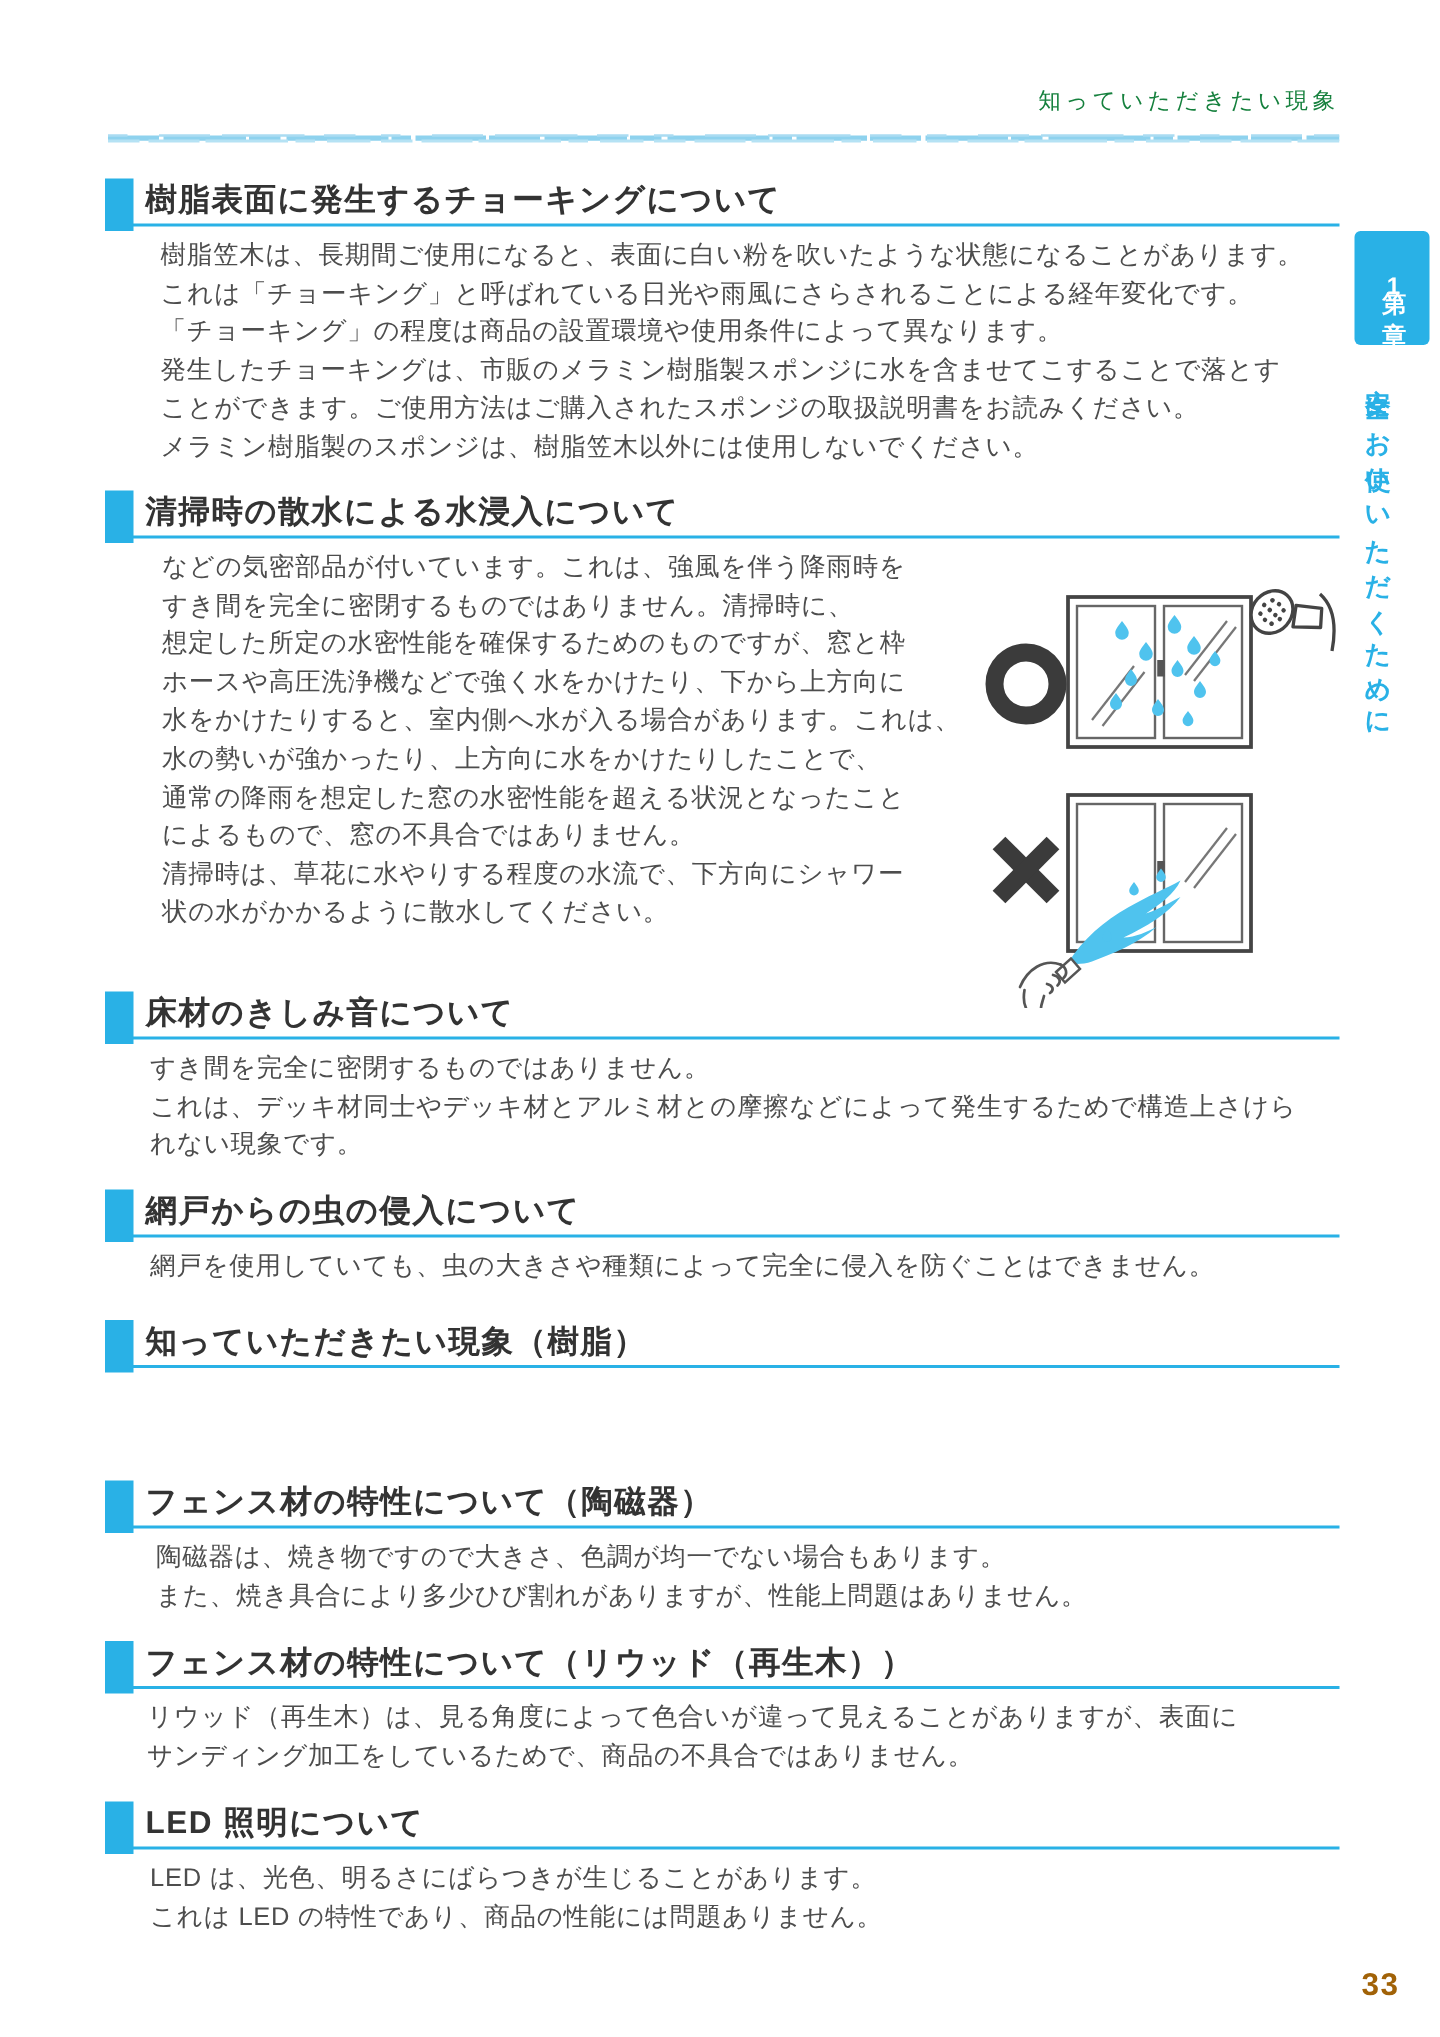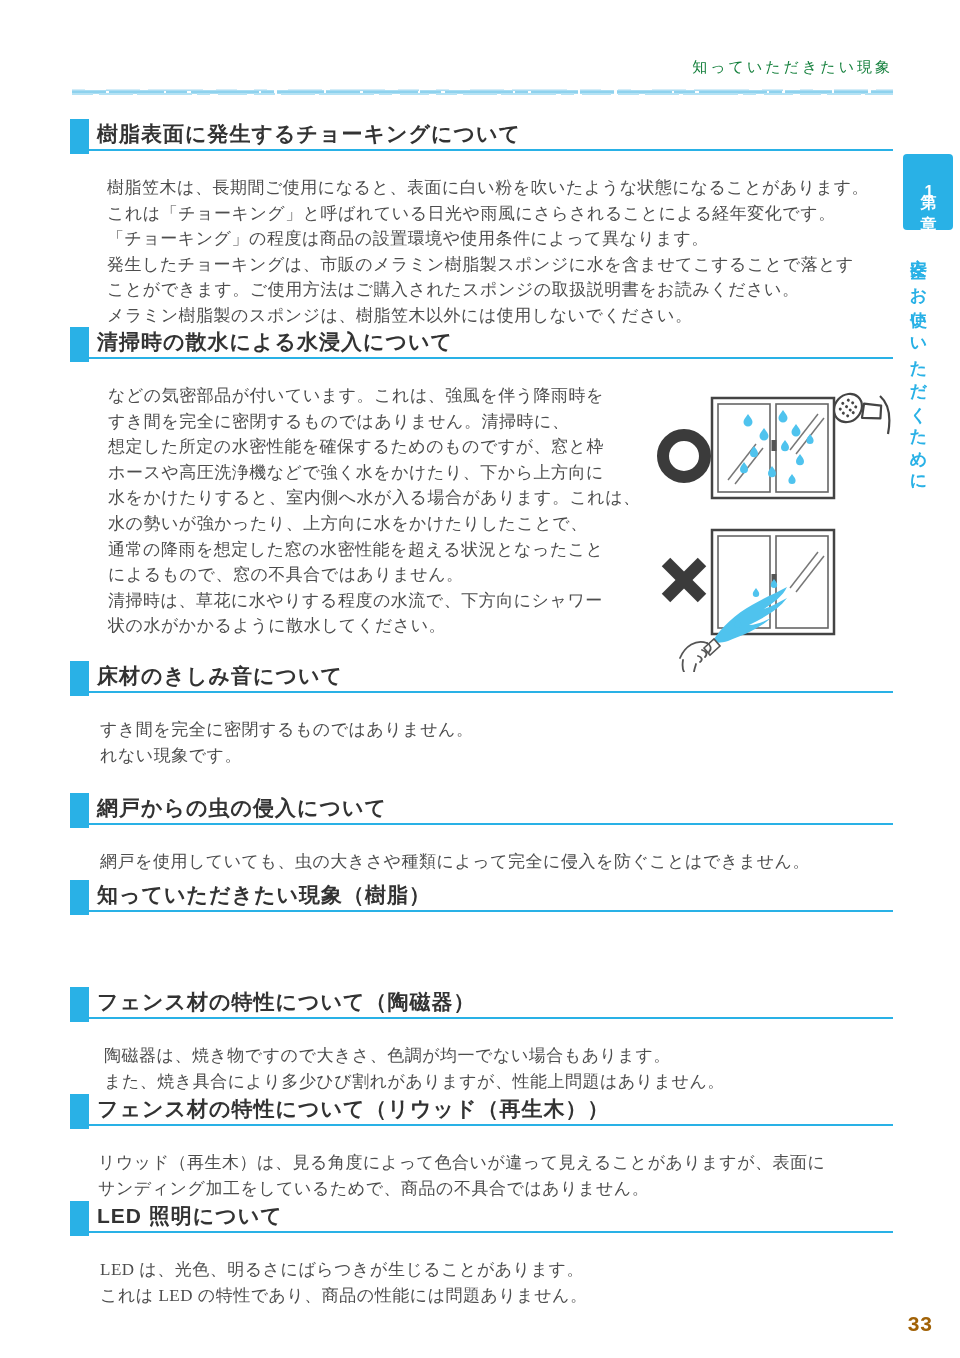--- a/index.html
+++ b/index.html
@@ -14,21 +14,21 @@
   body{font-family:"Liberation Sans","DejaVu Sans",sans-serif;}
   .page{position:relative;width:960px;height:1358px;background:#ffffff;overflow:hidden;}
 
   .header-note{position:absolute;top:58px;right:67px;font-size:15px;letter-spacing:3px;color:#15803d;}
   .brush-line{position:absolute;left:72px;top:88px;}
 
   .sec{position:absolute;left:70px;width:823px;}
   .sec-head{position:relative;height:32px;border-bottom:2px solid var(--accent);}
   .sec-head .sq{position:absolute;left:0;top:0;width:19px;height:35px;background:var(--accent);}
   .sec-head h2{position:absolute;left:27px;top:1px;font-size:21px;line-height:28px;font-weight:bold;color:var(--ink);letter-spacing:1px;white-space:nowrap;}
-  .sec-body{margin-top:24px;font-family:Liberation Serif, serif;}
+  .sec-body{margin-top:6px;}
   .sec-body p{font-size:17px;line-height:25.6px;color:var(--body);letter-spacing:0.5px;white-space:nowrap;}
 
   .pad37 .sec-body{padding-left:37px;}
   .pad38 .sec-body{padding-left:38px;}
   .pad30 .sec-body{padding-left:30px;}
   .pad34 .sec-body{padding-left:34px;}
   .pad28 .sec-body{padding-left:28px;}
 
   #sec-water .sec-body{width:565px;}
 
@@ -167,20 +167,21 @@
     </g>
   </svg>
 
   <section class="sec pad30" style="top:661px">
     <div class="sec-head">
       <span class="sq"></span>
       <h2>床材のきしみ音について</h2>
     </div>
     <div class="sec-body">
       <p>すき間を完全に密閉するものではありません。</p>
+      <p>これは、デッキ材同士やデッキ材とアルミ材との摩擦などによって発生するためで構造上さけら</p>
       <p>れない現象です。</p>
     </div>
   </section>
 
   <section class="sec pad30" style="top:793px">
     <div class="sec-head">
       <span class="sq"></span>
       <h2>網戸からの虫の侵入について</h2>
     </div>
     <div class="sec-body">

